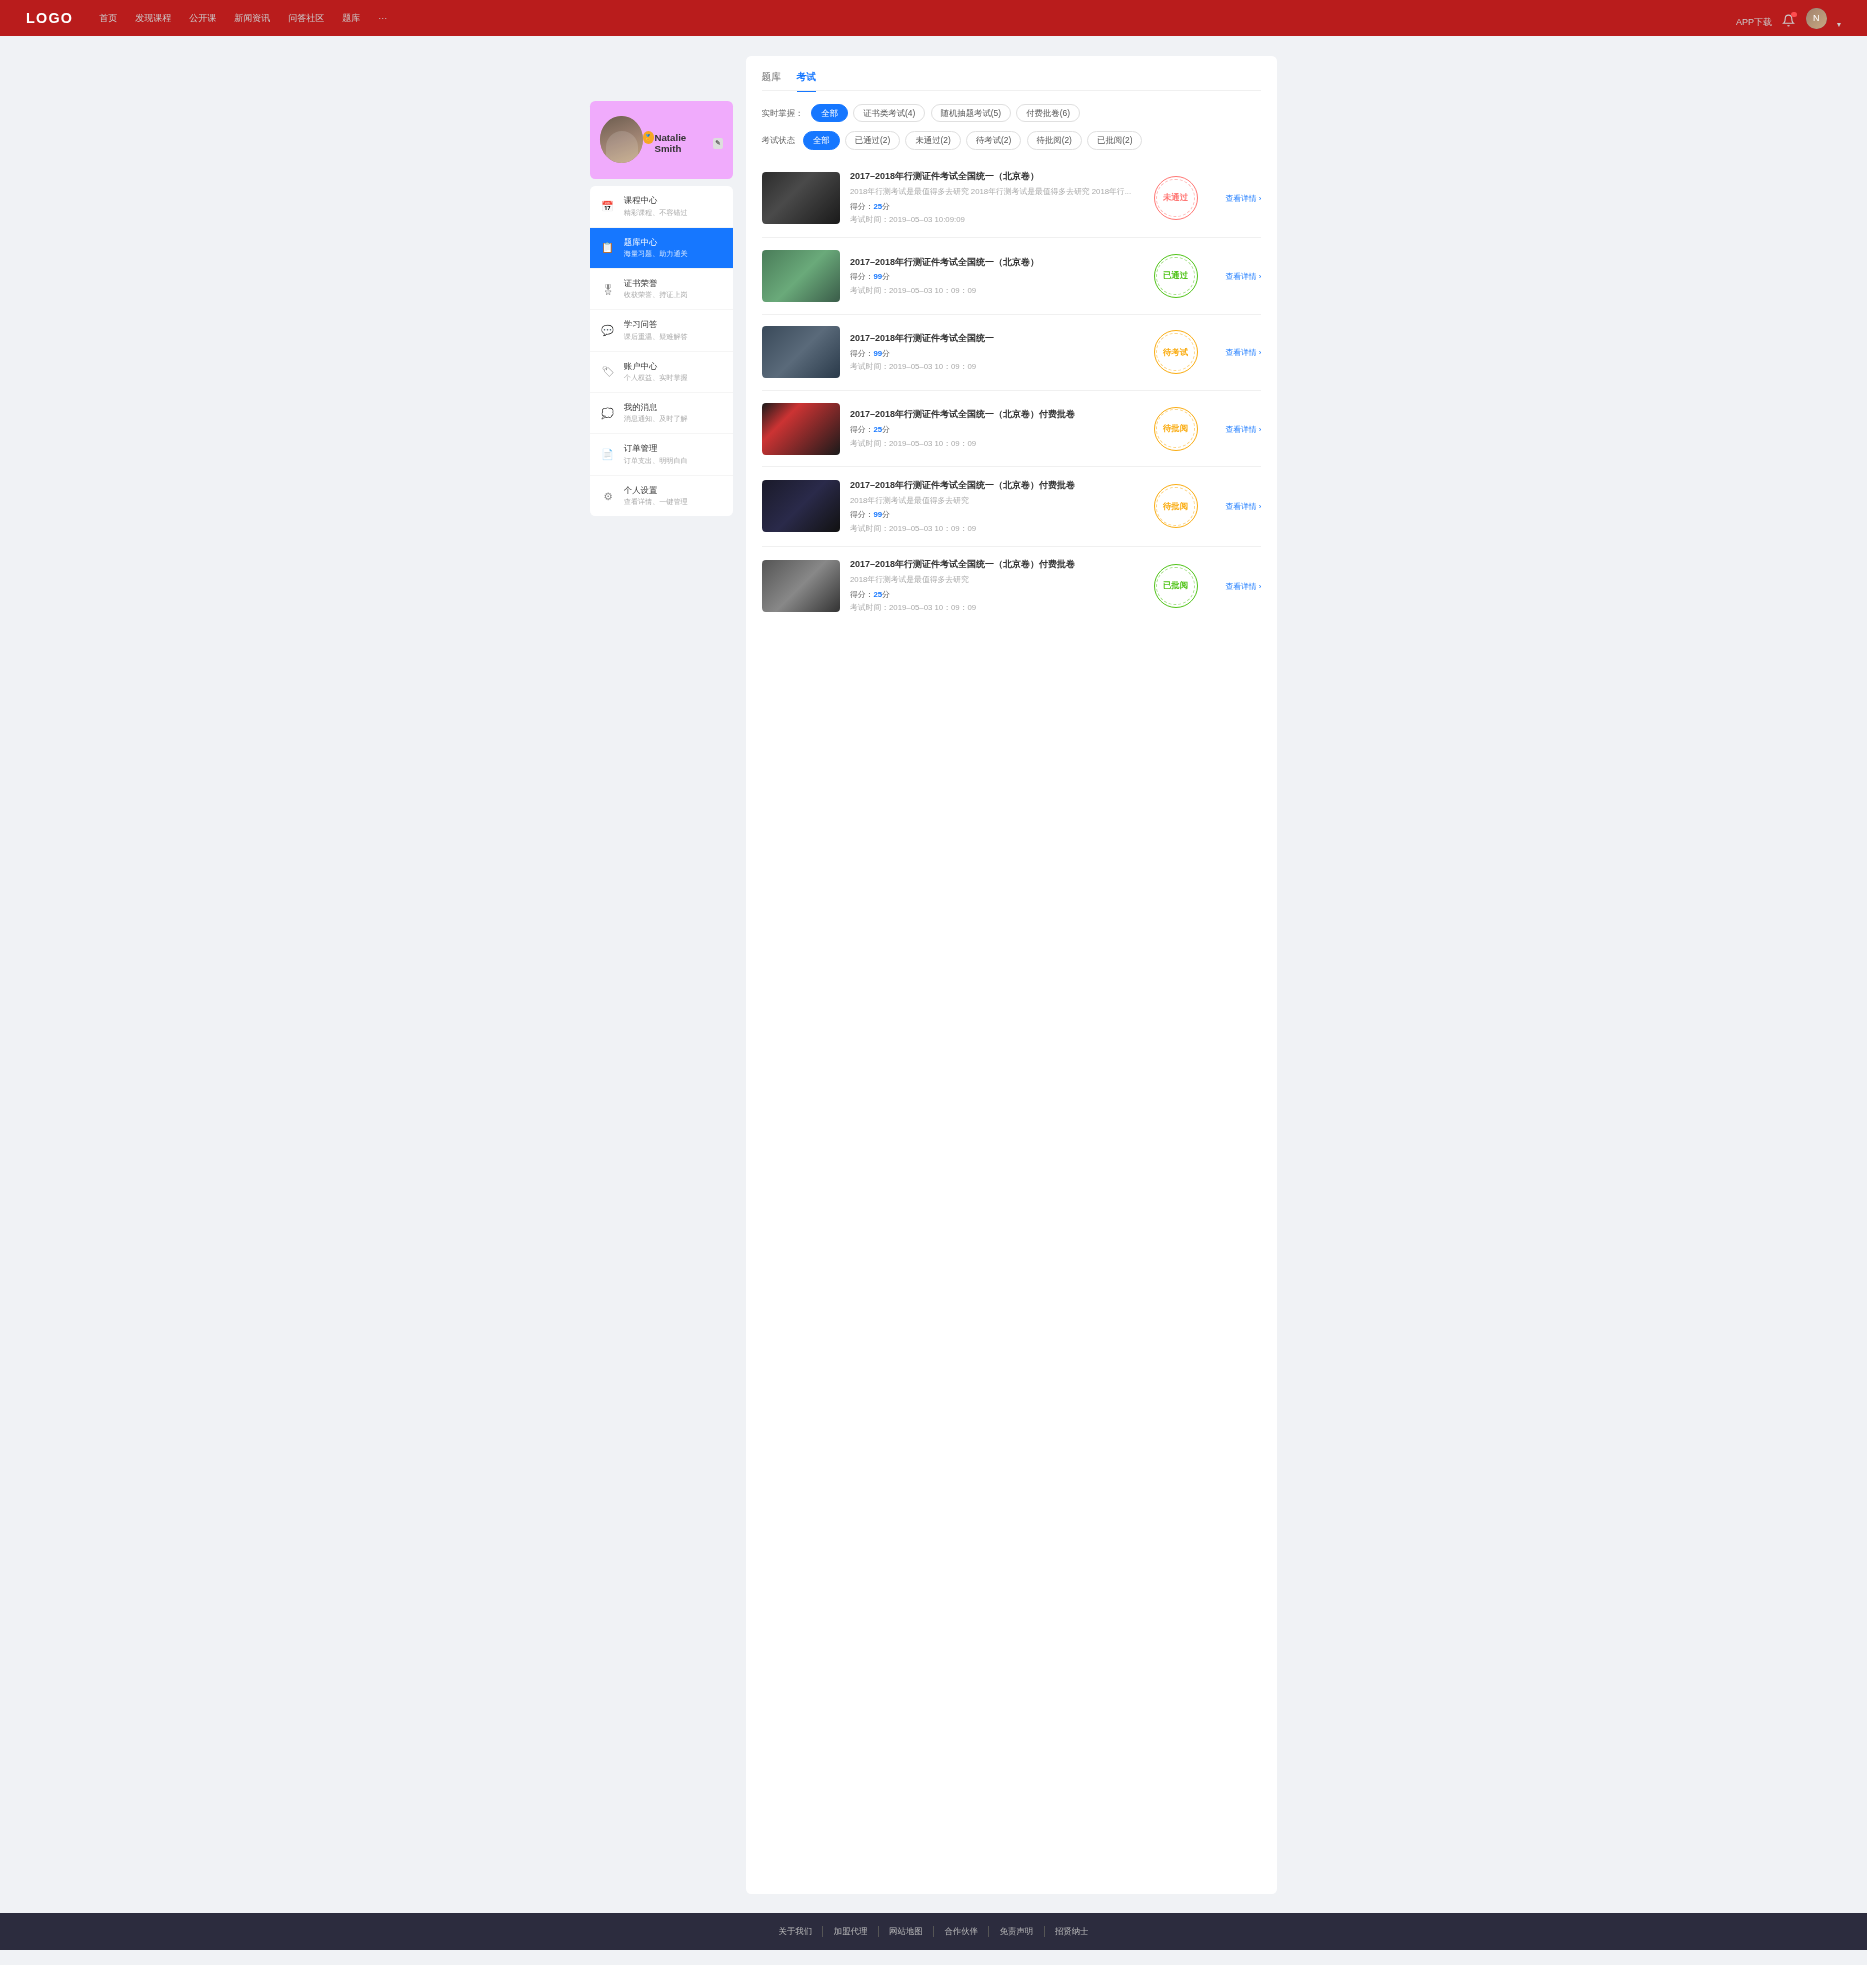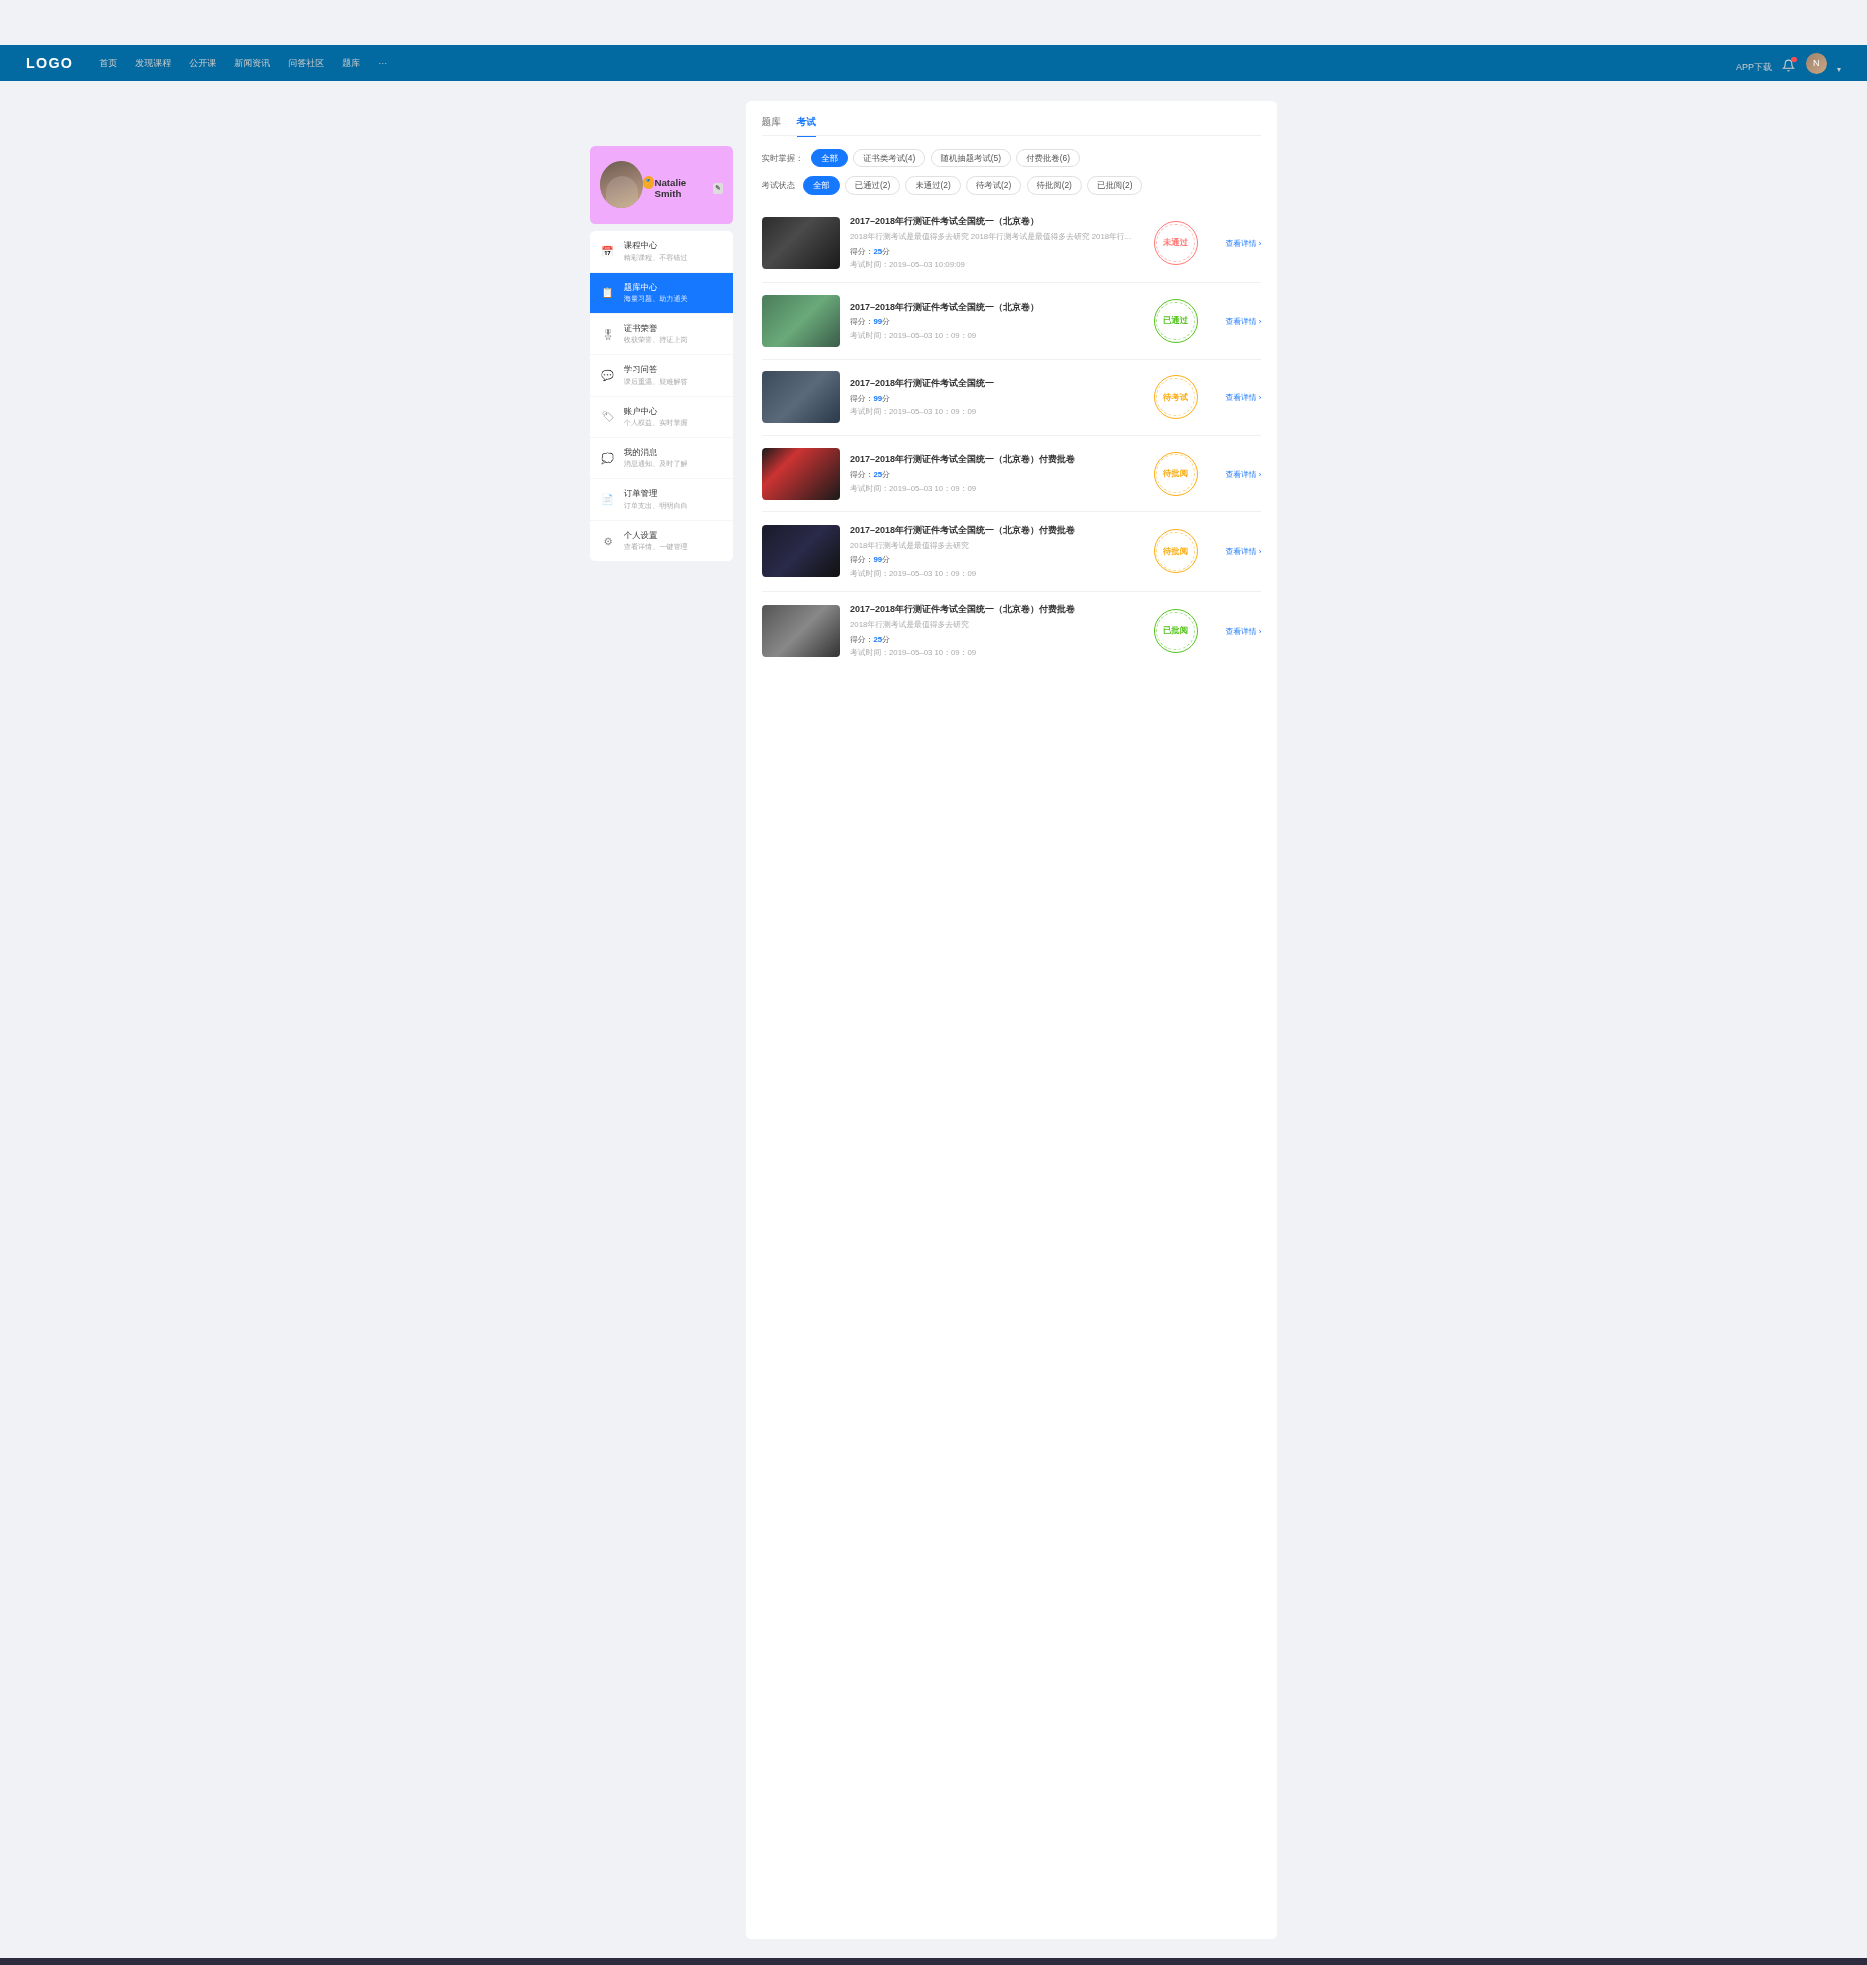--- a/index.html
+++ b/index.html
@@ -1,28 +1,27 @@
 <!DOCTYPE html>
 <html style="font-size:10.4px"><head>
   <meta charset="utf-8">
   <style>
     * { box-sizing: border-box; margin: 0; padding: 0; }
     body { font-family: "PingFang SC", "Microsoft YaHei", sans-serif; background: #f0f2f5; min-width: 649px; }
 
     
     .navbar {
-      background: #0369a1;
+      background: #b91c1c;
       display: flex;
       align-items: center;
       padding: 0 26px;
       height: 36px;
       position: sticky;
       top: 0;
       z-index: 100;
-      margin-top: 45px;
     }
     .navbar-logo {
       color: #fff;
       font-size: 14.3px;
       font-weight: bold;
       margin-right: 26px;
       letter-spacing: 1.3px;
     }
     .navbar-nav {
       display: flex;
@@ -620,14 +619,22 @@
     </div>
     <div class="exam-action">
       <span class="view-detail">查看详情 ›</span>
     </div>
   </div>
       </div>
   </main>
 </div>
 
 <footer>
+  <div class="footer-links" id="footer-links-container">
+      <span class="footer-link">关于我们</span>
+      <span class="footer-link">加盟代理</span>
+      <span class="footer-link">网站地图</span>
+      <span class="footer-link">合作伙伴</span>
+      <span class="footer-link">免责声明</span>
+      <span class="footer-link">招贤纳士</span>
+    </div>
 </footer>
 
 
 </body></html>

